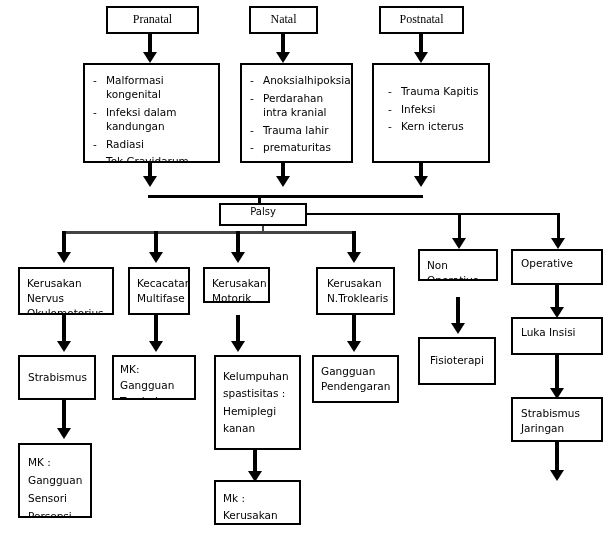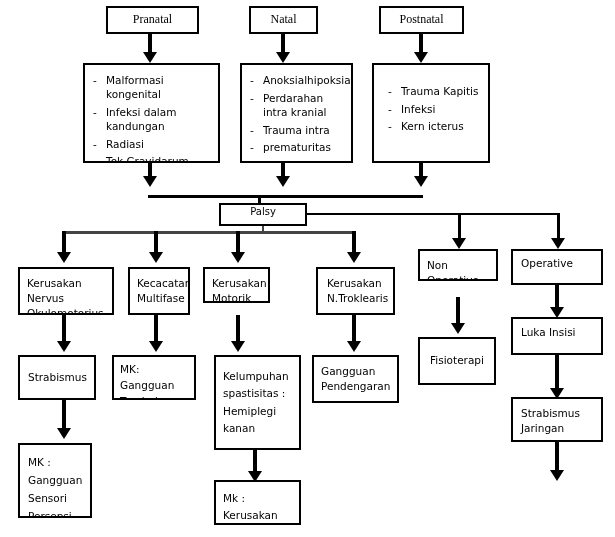--- a/index.html
+++ b/index.html
@@ -114,21 +114,21 @@
       <li><span class="dash">-</span><span>Radiasi</span></li>
       <li><span class="dash">-</span><span>Tok Gravidarum</span></li>
 
     </ul>
   </div>
 
   <div class="node topleft" style="left:240px; top:63px; width:113px; height:100px; padding:8px 7px 6px 8px;">
     <ul>
       <li><span class="dash">-</span><span>Anoksialhipoksia</span></li>
       <li><span class="dash">-</span><span>Perdarahan intra kranial</span></li>
-      <li><span class="dash">-</span><span>Trauma intra</span></li>
+      <li><span class="dash">-</span><span>Trauma lahir</span></li>
       <li><span class="dash">-</span><span>prematuritas</span></li>
     </ul>
   </div>
 
   <div class="node topleft" style="left:372px; top:63px; width:118px; height:100px; padding:19px 7px 6px 14px;">
     <ul>
       <li><span class="dash">-</span><span>Trauma Kapitis</span></li>
       <li><span class="dash">-</span><span>Infeksi</span></li>
       <li><span class="dash">-</span><span>Kern icterus</span></li>
     </ul>

